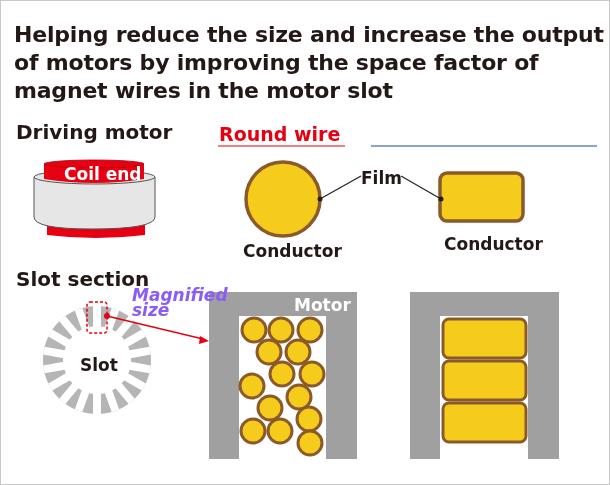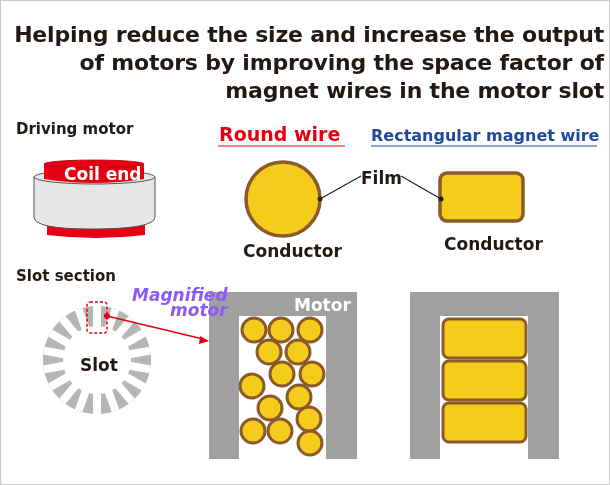--- a/index.html
+++ b/index.html
@@ -1,19 +1,19 @@
 <!DOCTYPE html>
 <html><head>
 <meta charset="utf-8">
 <style>
   html, body { margin:0; padding:0; background:#fff; }
-  .frame { position:relative; width:608px; height:483px; border:1px solid #c8c8c8; background:#fff; overflow:hidden; font-family:"DejaVu Sans", sans-serif;text-align:right; }
+  .frame { position:relative; width:608px; height:483px; border:1px solid #c8c8c8; background:#fff; overflow:hidden; font-family:"DejaVu Sans", sans-serif; }
   .title { position:absolute; left:13px; top:20px; width:590px; font-size:22px; font-weight:bold; line-height:28px; color:#231815; letter-spacing:-0.2px; }
   .label { position:absolute; font-weight:bold; color:#231815; white-space:nowrap; }
-  .h2 { font-size:15px; }
+  .h2 { font-size:20px; }
   .small { font-size:17px; }
   svg { position:absolute; left:0; top:0; }
 </style>
 </head>
 <body>
 
 <div class="frame">
 
   <div class="title">Helping reduce the size and increase the output of motors by improving the space factor of magnet wires in the motor slot</div>
 
@@ -101,27 +101,26 @@
         <rect x="442" y="360" width="83" height="39" rx="6"></rect>
         <rect x="442" y="402" width="83" height="39" rx="6"></rect>
       </g>
     </g>
   </svg>
 
   <div class="label h2" style="left:15px;top:119px;">Driving motor</div>
   <div class="label small" style="left:63px;top:163px;color:#fff;">Coil end</div>
 
   <div class="label" style="left:218px;top:122px;font-size:19px;color:#e60012;">Round wire</div>
-  <div class="label" style="left:370px;top:125px;font-size:16px;color:#1d4a9c;">Rectangular magnet wire</div>
 
   <div class="label small" style="left:360px;top:167px;">Film</div>
   <div class="label small" style="left:242px;top:240px;">Conductor</div>
   <div class="label small" style="left:443px;top:233px;">Conductor</div>
 
   <div class="label h2" style="left:15px;top:266px;">Slot section</div>
   <div class="label small" style="left:131px;top:287px;color:#8b5cf6;line-height:15px;font-style:italic;">
     <span>Magnified</span><br>
-    <span>motor</span>
+    <span>size</span>
   </div>
   <div class="label small" style="left:79px;top:354px;">Slot</div>
   <div class="label small" style="left:245px;top:294px;color:#fff;font-weight:bold;margin-left:48px;">Motor slot</div>
 
 </div>
 
 </body></html>

